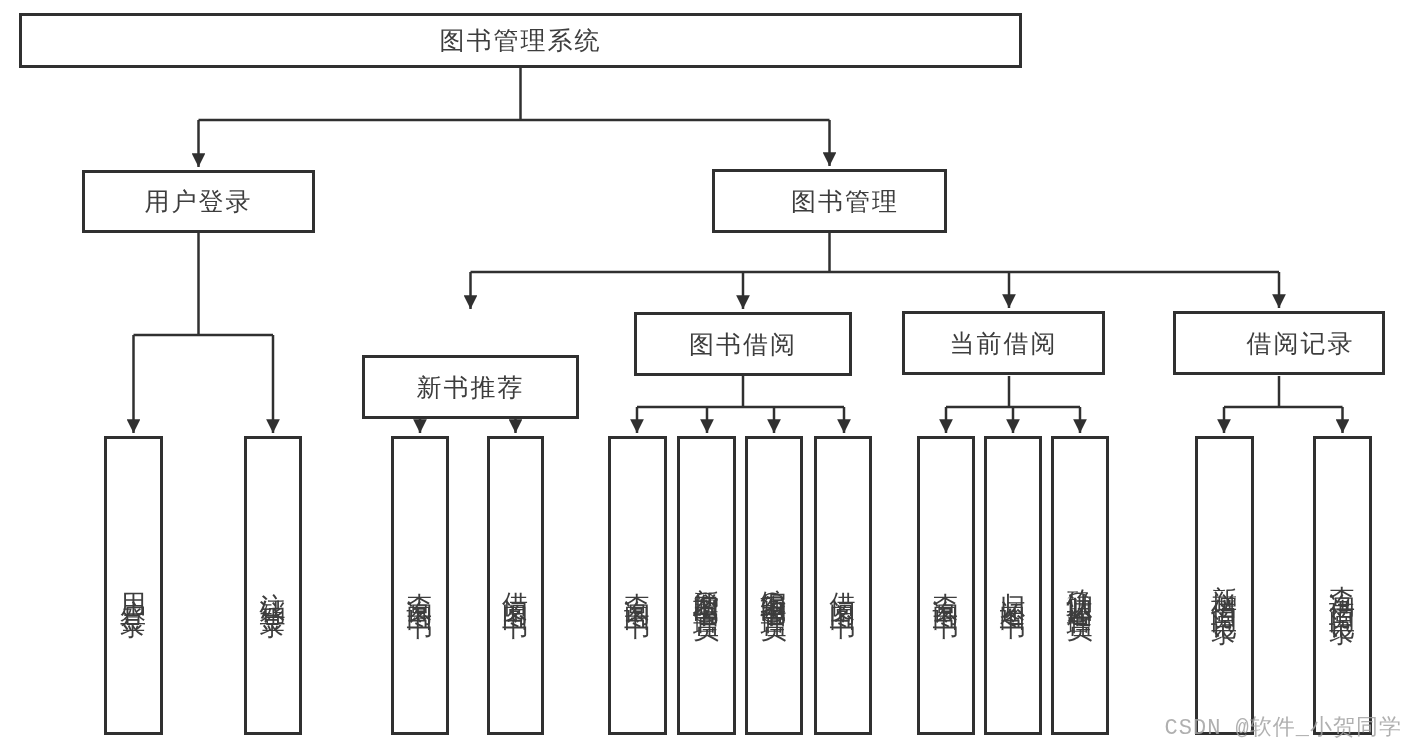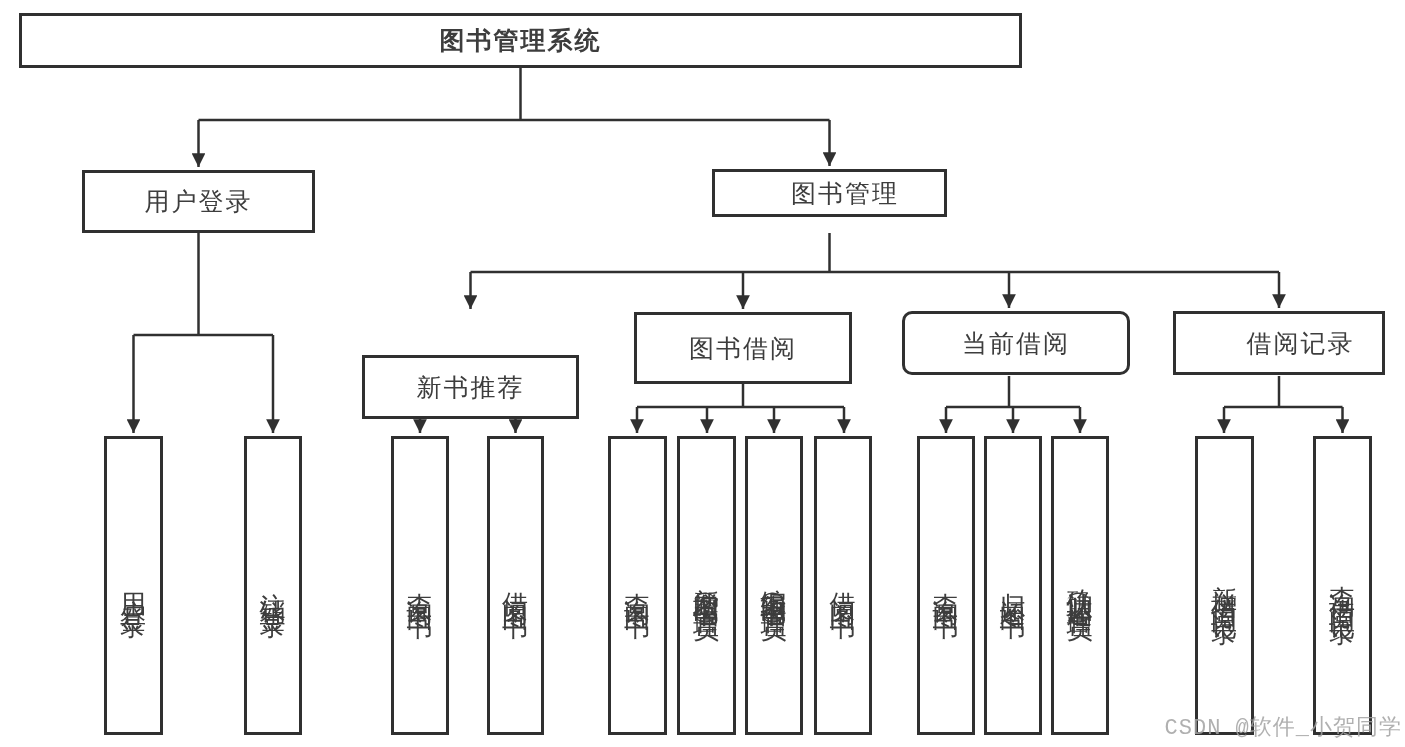--- a/index.html
+++ b/index.html
@@ -103,38 +103,38 @@
       <path d="M1080,407 V433" marker-end="url(#arw)"></path>
     </g>
     <g stroke="#303030" stroke-width="2.5" fill="none">
       <path d="M1279,376 V407"></path>
       <path d="M1224,407 H1342.5"></path>
       <path d="M1224,407 V433" marker-end="url(#arw)"></path>
       <path d="M1342.5,407 V433" marker-end="url(#arw)"></path>
     </g>
   </svg>
 
-  <div class="node h-node" style="left:19px; top:13px; width:1003px; height:55px;font-weight:bold;">
+  <div class="node h-node" style="left:19px; top:13px; width:1003px; height:55px;">
     <span>图书管理系统</span>
   </div>
 
   <div class="node h-node" style="left:82px; top:170px; width:233px; height:63px;">
     <span>用户登录</span>
   </div>
-  <div class="node h-node" style="left:712px; top:169px; width:235px; height:48px;padding-left:31px;">
+  <div class="node h-node" style="left:712px; top:169px; width:235px; height:64px;padding-left:31px;">
     <span>图书管理</span>
   </div>
 
   <div class="node h-node" style="left:362px; top:312px; width:217px; height:64px;margin-top:43px;">
     <span>新书推荐</span>
   </div>
-  <div class="node h-node" style="left:634px; top:312px; width:218px; height:72px;text-align:right;">
+  <div class="node h-node" style="left:634px; top:312px; width:218px; height:64px;text-align:right;">
     <span>图书借阅</span>
   </div>
-  <div class="node h-node" style="left:902px; top:311px; width:228px; height:64px;border-radius:10px;">
+  <div class="node h-node" style="left:902px; top:311px; width:203px; height:64px;">
     <span>当前借阅</span>
   </div>
   <div class="node h-node" style="left:1173px; top:311px; width:212px; height:64px;padding-left:43px;">
     <span>借阅记录</span>
   </div>
 
   <div class="node v-node" style="left:104px; top:436px; width:59px; height:299px;">
     <span>用户登录</span>
   </div>
   <div class="node v-node" style="left:244px; top:436px; width:58px; height:299px;">

